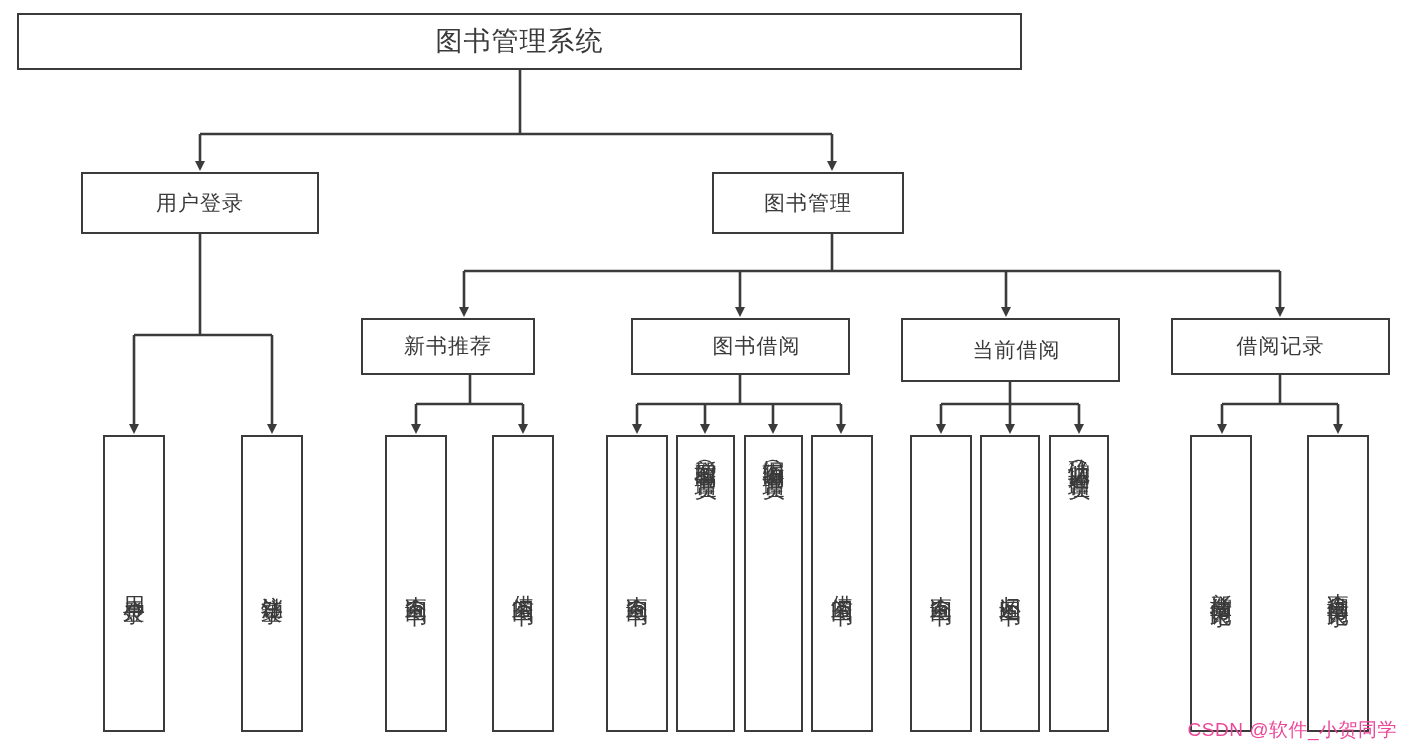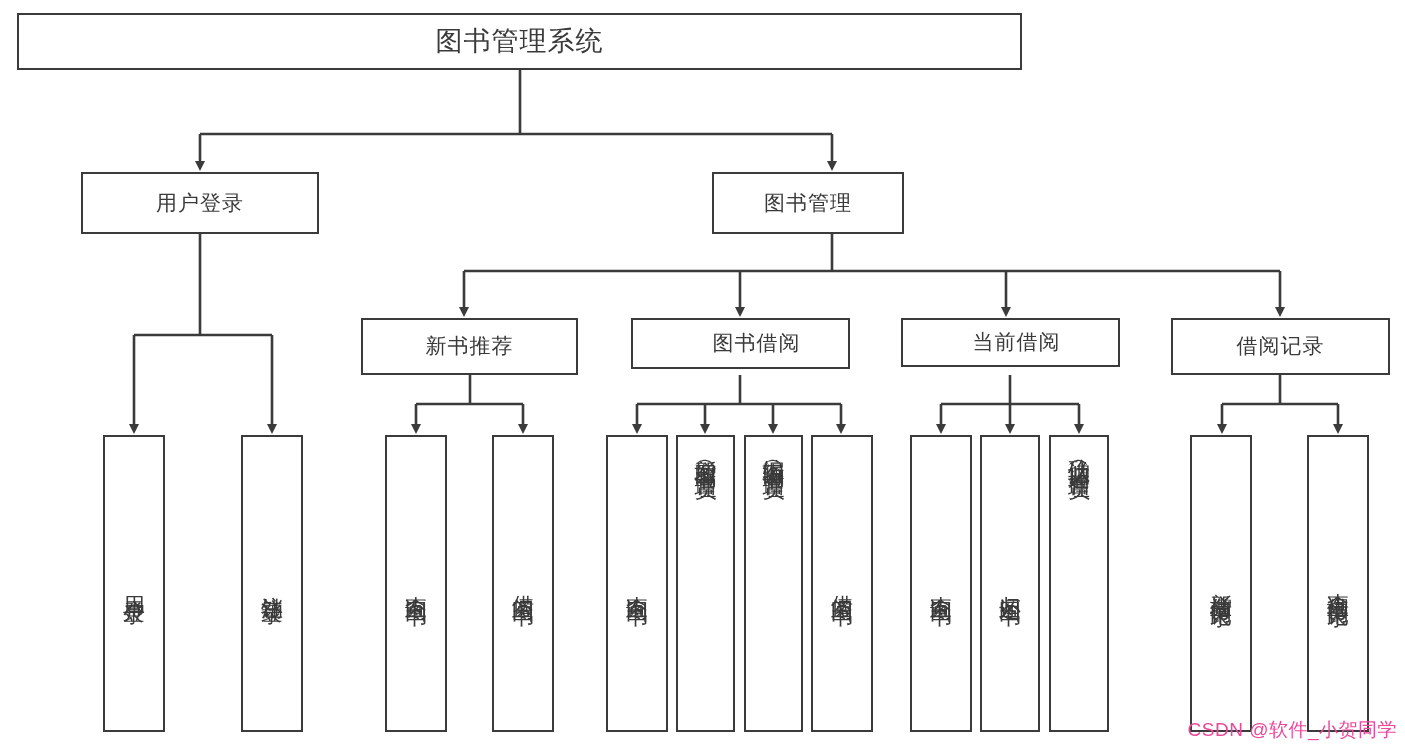--- a/index.html
+++ b/index.html
@@ -41,23 +41,23 @@
   }
   
   #node-root{ left:17px;  top:13px;  width:1005px; height:57px; }
   #node-root .label{ font-size:27px; }
 
   
   #node-user-login{ left:81px;  top:172px; width:238px; height:62px; }
   #node-book-mgmt { left:712px; top:172px; width:192px; height:62px; }
 
   
-  #node-new-book-rec  { left:361px;  top:318px; width:217px; height:57px; }
-  #node-book-borrow   { left:631px;  top:318px; width:219px; height:51px;padding-left:32px; }
-  #node-current-borrow{ left:901px;  top:318px; width:219px; height:49px;padding-left:12px; }
+  #node-new-book-rec  { left:361px;  top:318px; width:174px; height:57px; }
+  #node-book-borrow   { left:631px;  top:318px; width:219px; height:57px;padding-left:32px; }
+  #node-current-borrow{ left:901px;  top:318px; width:219px; height:64px;padding-left:12px; }
   #node-borrow-record { left:1171px; top:318px; width:219px; height:57px; }
 
   
   .leaf{
     position:absolute;
     box-sizing:border-box;
     background:#ffffff;
     border:2px solid #3b3b3b;
     top:435px;
     height:297px;

